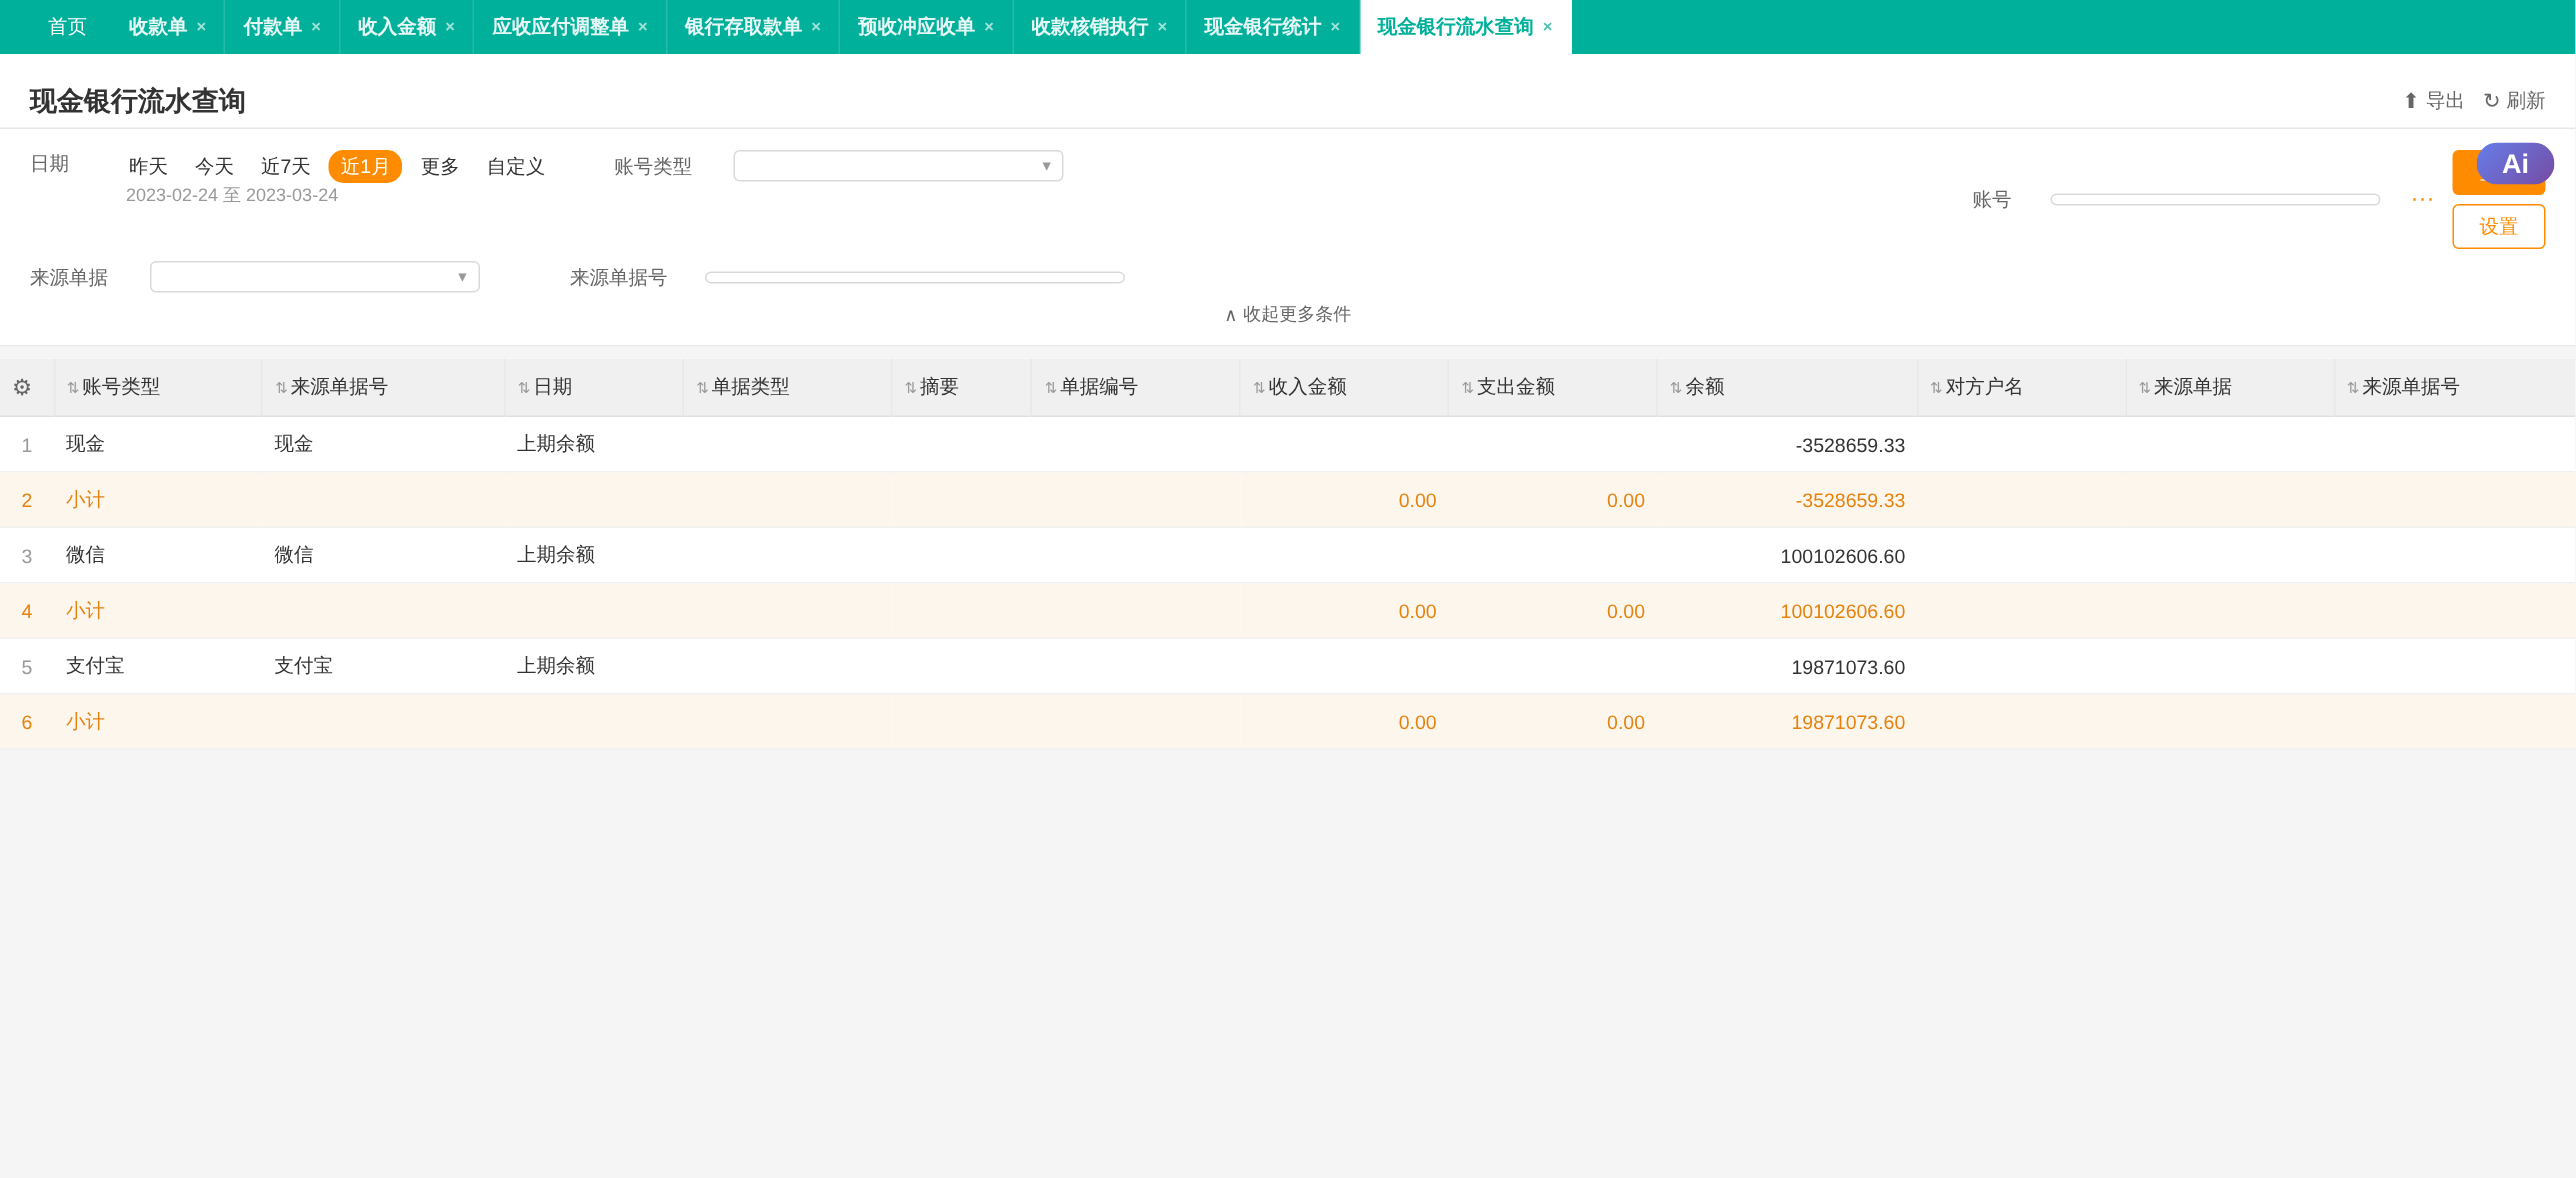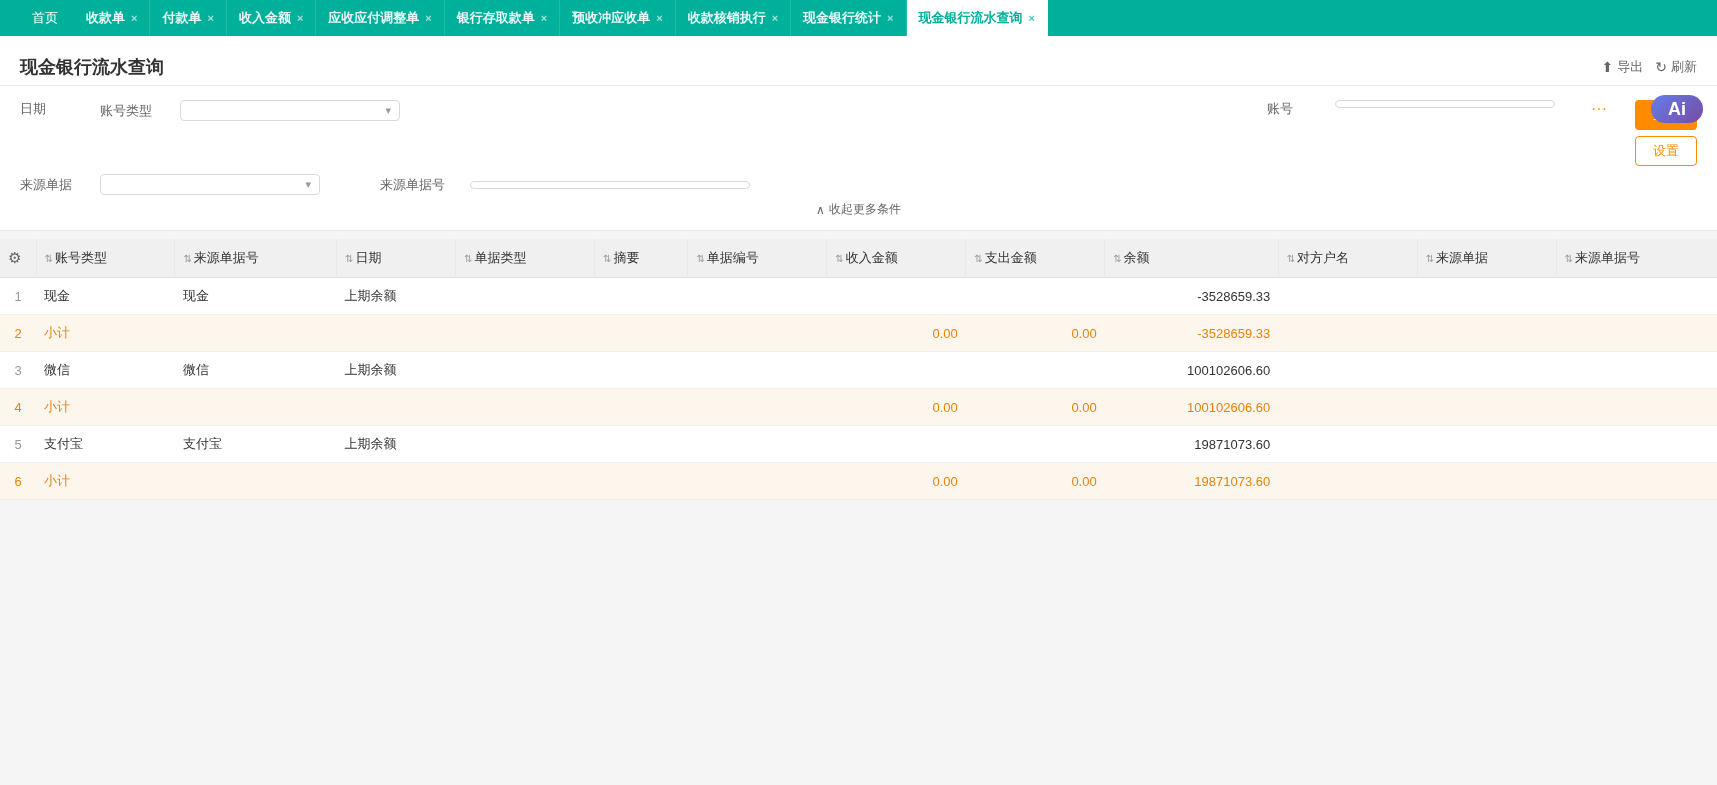--- a/index.html
+++ b/index.html
@@ -286,34 +286,45 @@
     </div>
   </div>
 </div>
 
 <div class="filter-area">
   <div style="display:flex; align-items:flex-start; gap: 40px;">
 
     <div>
       <div class="filter-row" style="align-items: flex-start; margin-bottom: 4px;">
         <span class="filter-label">日期</span>
+        <div>
+          <div class="date-options">
+            <span class="date-opt">昨天</span>
+            <span class="date-opt">今天</span>
+            <span class="date-opt">近7天</span>
+            <span class="date-opt active">近1月</span>
+            <span class="date-opt">更多</span>
+            <span class="date-opt">自定义</span>
+          </div>
+          <div class="date-range">2023-02-24 至 2023-03-24</div>
+        </div>
       </div>
     </div>
 
     <div>
       <div class="filter-row" style="margin-bottom: 4px;">
         <span class="filter-label" style="min-width:60px;">账号类型</span>
         <div class="filter-select-wrap" style="width:220px;">
           <span style="color:#ccc; font-size:12px;"></span>
           <span class="chevron">▾</span>
         </div>
       </div>
     </div>
 
-    <div style="display:flex; align-items:flex-start; gap:28px; margin-left: auto;">
+    <div style="display:flex; align-items:center; gap:12px; margin-left: auto;">
       <span class="filter-label">账号</span>
       <div class="filter-select-wrap" style="width:220px;">
         <span></span>
       </div>
       <span class="dots-btn">···</span>
       <div class="action-btns">
         <button class="query-btn">查询</button>
         <button class="settings-btn">设置</button>
       </div>
     </div>

